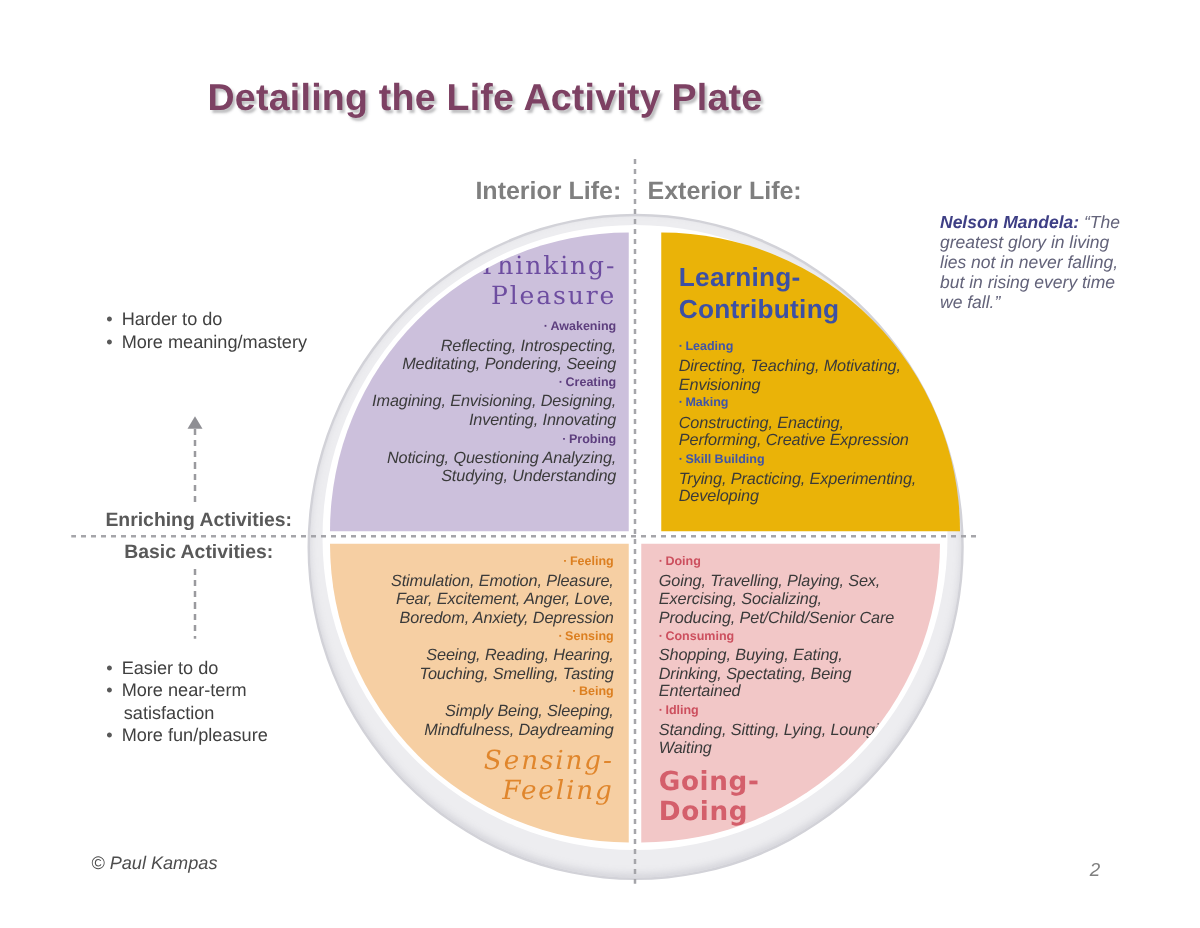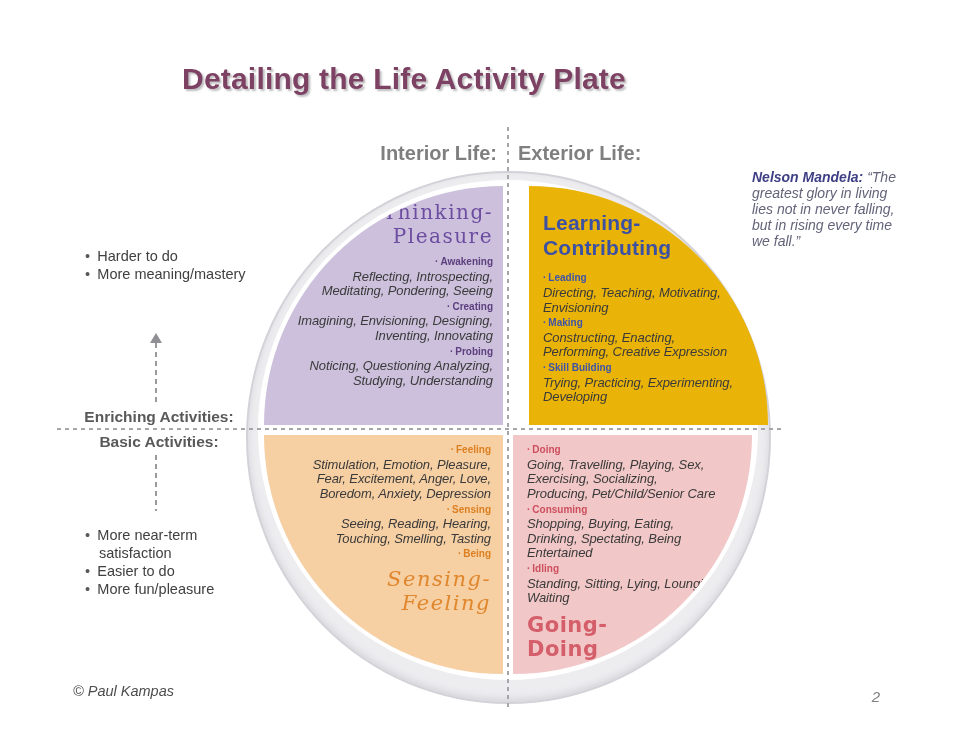--- a/index.html
+++ b/index.html
@@ -11,21 +11,21 @@
     position: relative;
     width: 960px;
     height: 742px;
     background: #ffffff;
     overflow: hidden;
   }
 
   
   .page-title {
     position: absolute;
-    top: 62px; left: 16px; width: 776px;
+    top: 62px; left: 0; width: 776px;
     text-align: center;
     font-size: 30px;
     font-weight: bold;
     color: #7d4163;
     letter-spacing: 0.2px;
     text-shadow: 2px 2px 2px rgba(110,110,115,0.45);
   }
 
   
   .axis-label {
@@ -250,20 +250,21 @@
       <div class="q-heading">Skill Building</div>
       <div class="q-examples">Trying, Practicing, Experimenting, Developing</div>
     </div>
 
     <div class="quad bl" style="background-color: rgb(246, 207, 163);">
       <div class="q-heading">Feeling</div>
       <div class="q-examples">Stimulation, Emotion, Pleasure, Fear, Excitement, Anger, Love, Boredom, Anxiety, Depression</div>
       <div class="q-heading">Sensing</div>
       <div class="q-examples">Seeing, Reading, Hearing, Touching, Smelling, Tasting</div>
       <div class="q-heading">Being</div>
+      <div class="q-examples">Simply Being, Sleeping, Mindfulness, Daydreaming</div>
       <div class="q-title-script">
         <span>Sensing-</span><br>
         <span>Feeling</span>
       </div>
     </div>
 
     <div class="quad br" style="background-color: rgb(242, 199, 199);">
       <div class="q-heading">Doing</div>
       <div class="q-examples">Going, Travelling, Playing, Sex, Exercising, Socializing, Producing, Pet/Child/Senior Care</div>
       <div class="q-heading">Consuming</div>
@@ -287,22 +288,22 @@
 
   <div class="arrow-up"></div>
   <div class="vdash-seg upper"></div>
 
   <div class="activities-label enriching">Enriching Activities:</div>
   <div class="activities-label basic">Basic Activities:</div>
 
   <div class="vdash-seg lower"></div>
 
   <ul class="bullet-list lower">
+    <li>Easier to do</li>
     <li>More near-term satisfaction</li>
-    <li>Easier to do</li>
     <li>More fun/pleasure</li>
   </ul>
 
   <div class="quote">
     <span class="attribution">Nelson Mandela:</span>
     <span>“The greatest glory in living lies not in never falling, but in rising every time we fall.”</span>
   </div>
 
   <div class="copyright">© Paul Kampas</div>
   <div class="page-number">2</div>

